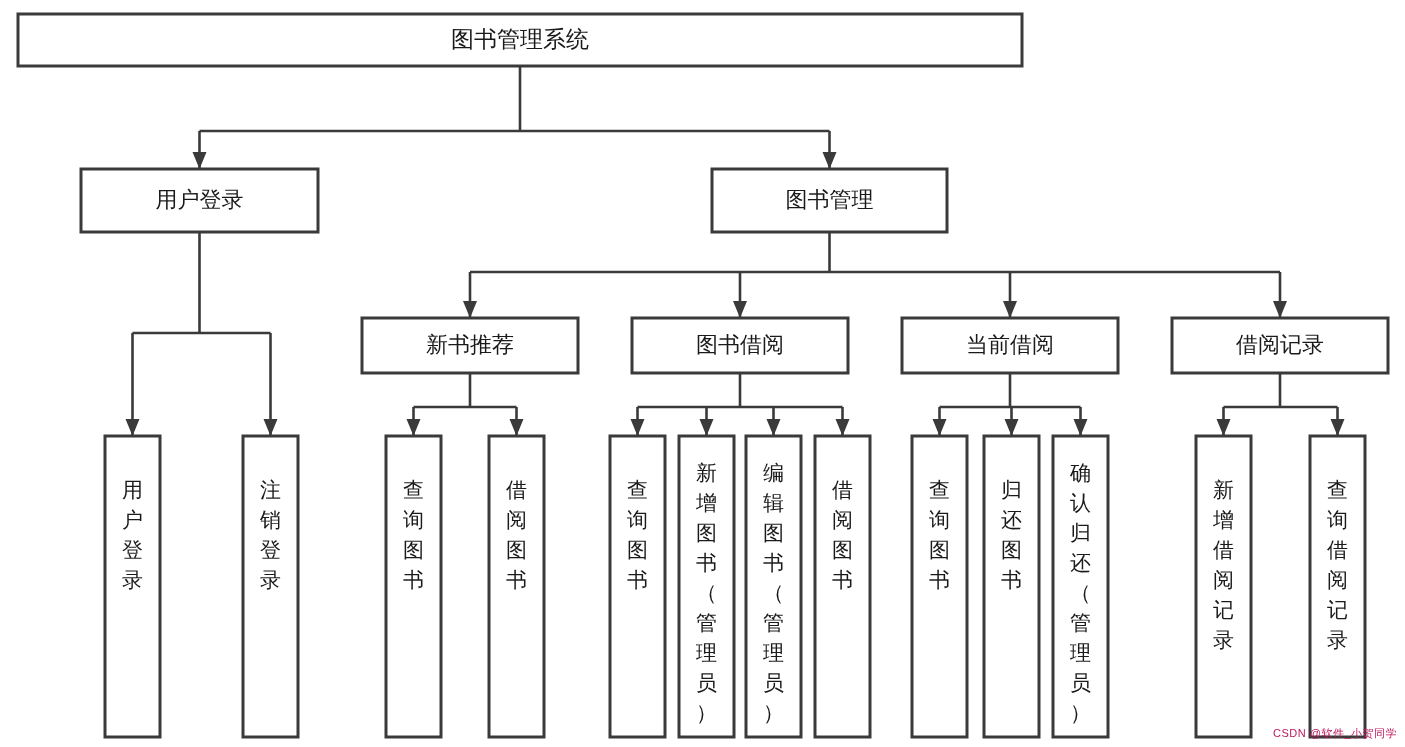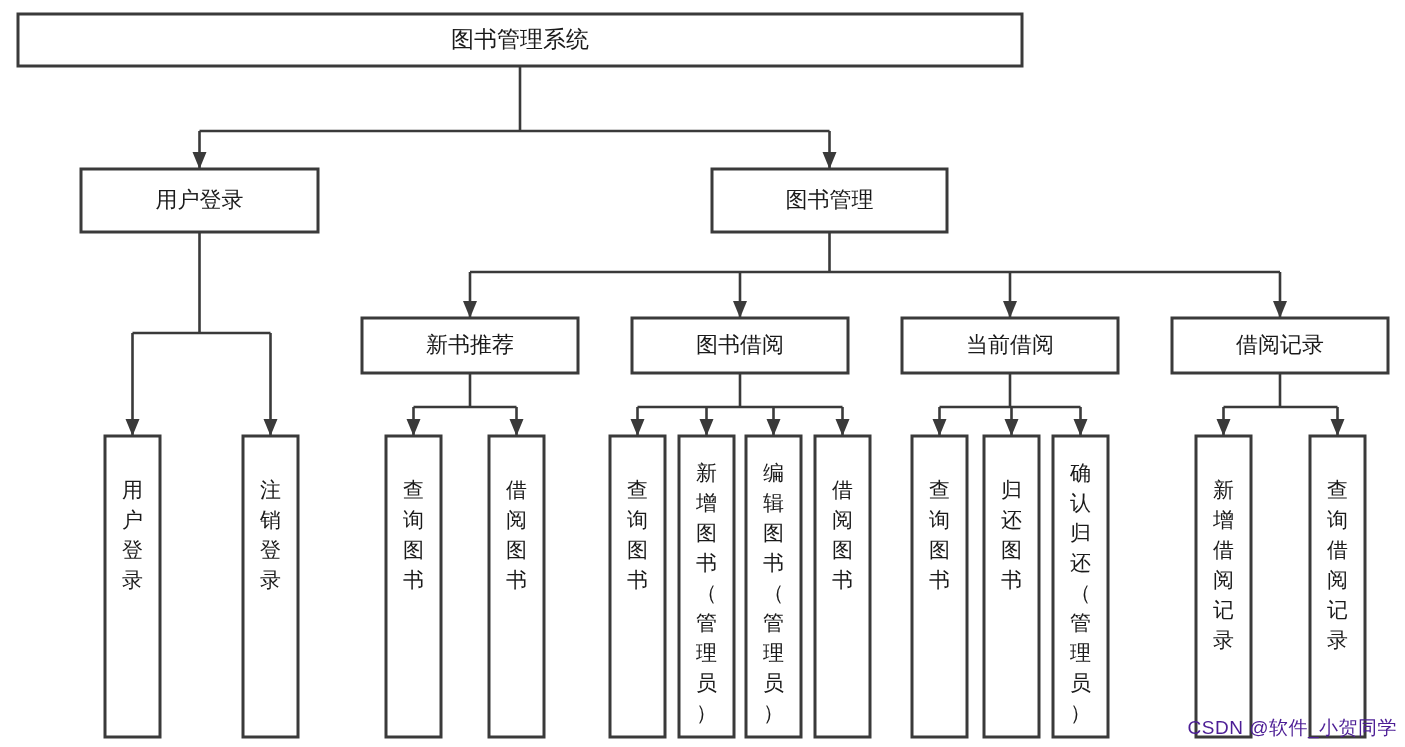--- a/index.html
+++ b/index.html
@@ -61,22 +61,22 @@
     font-family: "Liberation Sans", "DejaVu Sans", sans-serif;
     font-size: 21px;
     text-anchor: middle;
     dominant-baseline: middle;
   }
   .watermark {
     position: absolute;
     right: 8px;
     bottom: 6px;
     font-family: "Liberation Sans", "DejaVu Sans", sans-serif;
-    font-size: 19px;
-    color: #4c1d95;
+    font-size: 11px;
+    color: #be185d;
     letter-spacing: 0.5px;
     white-space: nowrap;
     user-select: none;
   }
 </style>
 </head>
 <body>
 
 <div id="diagram-root">
   <svg class="tree-canvas" viewBox="0 0 1405 747" xmlns="http://www.w3.org/2000/svg">

